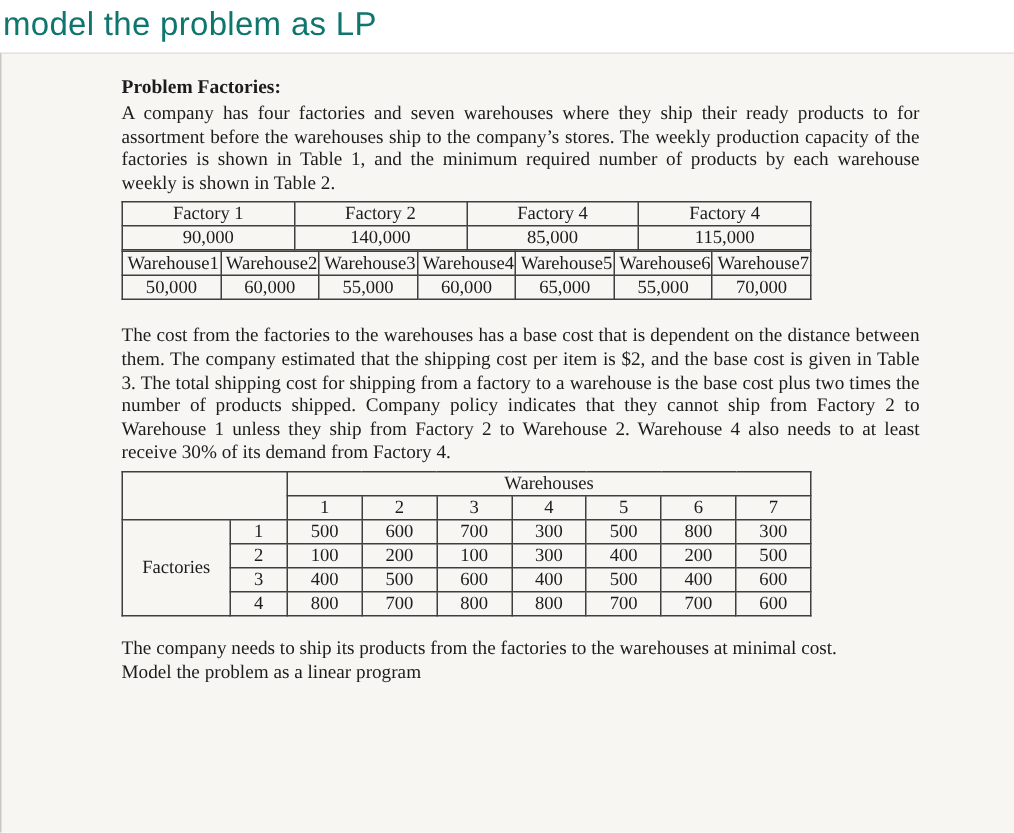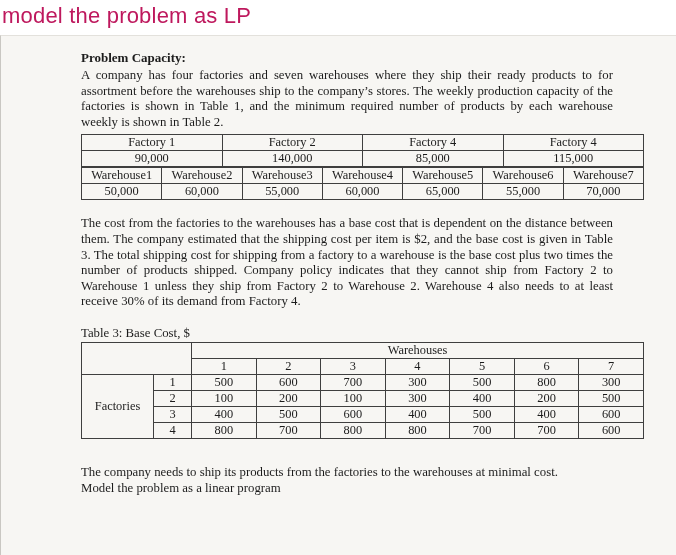--- a/index.html
+++ b/index.html
@@ -3,21 +3,21 @@
 <meta charset="utf-8">
 <style>
   * { margin: 0; padding: 0; box-sizing: border-box; }
   html, body { width: 676px; height: 555px; overflow: hidden; background: #ffffff; }
   body { font-family: "Liberation Serif", serif; color: #1c1c1c; }
 
   .page-title {
     font-family: "Liberation Sans", sans-serif;
     font-size: 22px;
     font-weight: 500;
-    color: #be185d;
+    color: #0f766e;
     padding: 3px 0 6px 2px;
     letter-spacing: 0.2px;
   }
 
   .doc {
     background: #f7f6f3;
     border-left: 1px solid #c9c7c2;
     border-top: 1px solid #e3e1dc;
     min-height: 521px;
     padding: 14px 0 10px 0;
@@ -37,50 +37,50 @@
   }
 
   .caption {
     font-size: 12.8px;
     margin-top: 16px;
     margin-bottom: 1px;
   }
 
   table.tbl {
     border-collapse: collapse;
-    width: 563px;
+    width: 460px;
     font-size: 12.4px;
     table-layout: fixed;
   }
   table.tbl th, table.tbl td {
     border: 1px solid #3f3f3f;
     font-weight: normal;
     text-align: center;
     padding: 0 3px;
     height: 16px;
     line-height: 15px;
     overflow: hidden;
     white-space: nowrap;
   }
   table.tbl3 col.c-fact { width: 72px; }
   table.tbl3 col.c-num  { width: 38px; }
 
-  .final-para { font-size: 12.8px; line-height: 15.6px; margin-top: 26px; }
+  .final-para { font-size: 12.8px; line-height: 15.6px; margin-top: 14px; }
   .final-line { display: block; }
 </style>
 </head>
 <body>
 
 <div>
   <h1 class="page-title">model the problem as LP</h1>
 
   <div class="doc">
     <div class="doc-inner">
 
-      <p class="ps-heading">Problem Capacity:</p>
+      <p class="ps-heading">Problem Factories:</p>
 
       <p class="para">A company has four factories and seven warehouses where they ship their ready products to for assortment before the warehouses ship to the company’s stores. The weekly production capacity of the factories is shown in Table 1, and the minimum required number of products by each warehouse weekly is shown in Table 2.</p>
 
       <table class="tbl">
         <tbody>
             <tr>
           <th>Factory 1</th>
           <th>Factory 2</th>
           <th>Factory 4</th>
           <th>Factory 4</th>
@@ -112,21 +112,20 @@
           <td>60,000</td>
           <td>65,000</td>
           <td>55,000</td>
           <td>70,000</td>
         </tr>
       </tbody>
         </table>
 
       <p class="para" style="margin-top:16px">The cost from the factories to the warehouses has a base cost that is dependent on the distance between them. The company estimated that the shipping cost per item is $2, and the base cost is given in Table 3. The total shipping cost for shipping from a factory to a warehouse is the base cost plus two times the number of products shipped. Company policy indicates that they cannot ship from Factory 2 to Warehouse 1 unless they ship from Factory 2 to Warehouse 2. Warehouse 4 also needs to at least receive 30% of its demand from Factory 4.</p>
 
-      <p class="caption">Table 3: Base Cost, $</p>
       <table class="tbl tbl3">
         <colgroup>
           <col class="c-fact">
             <col class="c-num">
           <col>
             <col>
             <col>
             <col>
             <col>
             <col>

